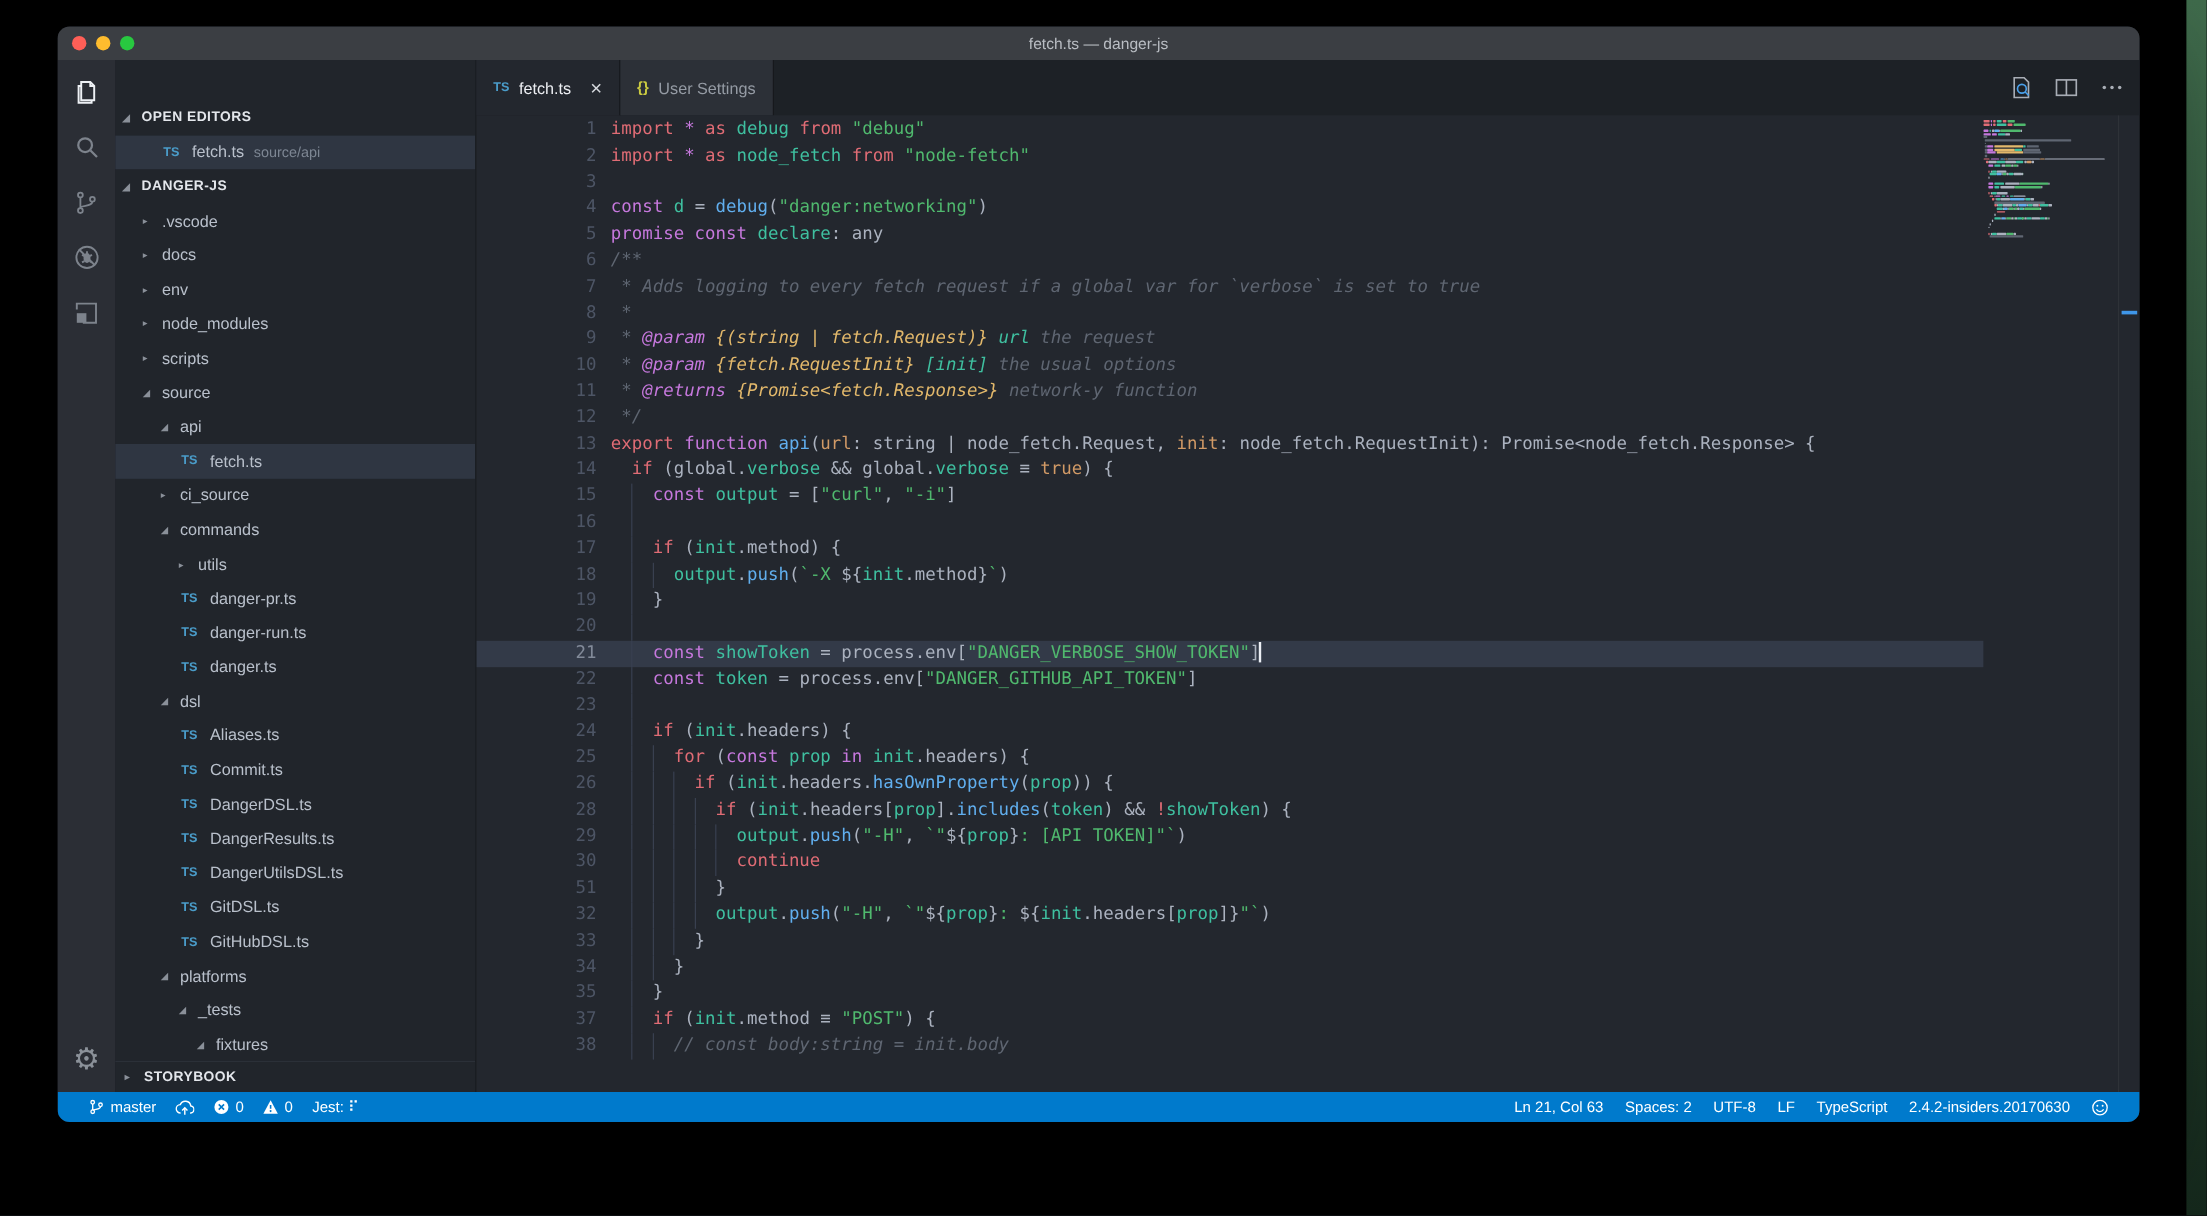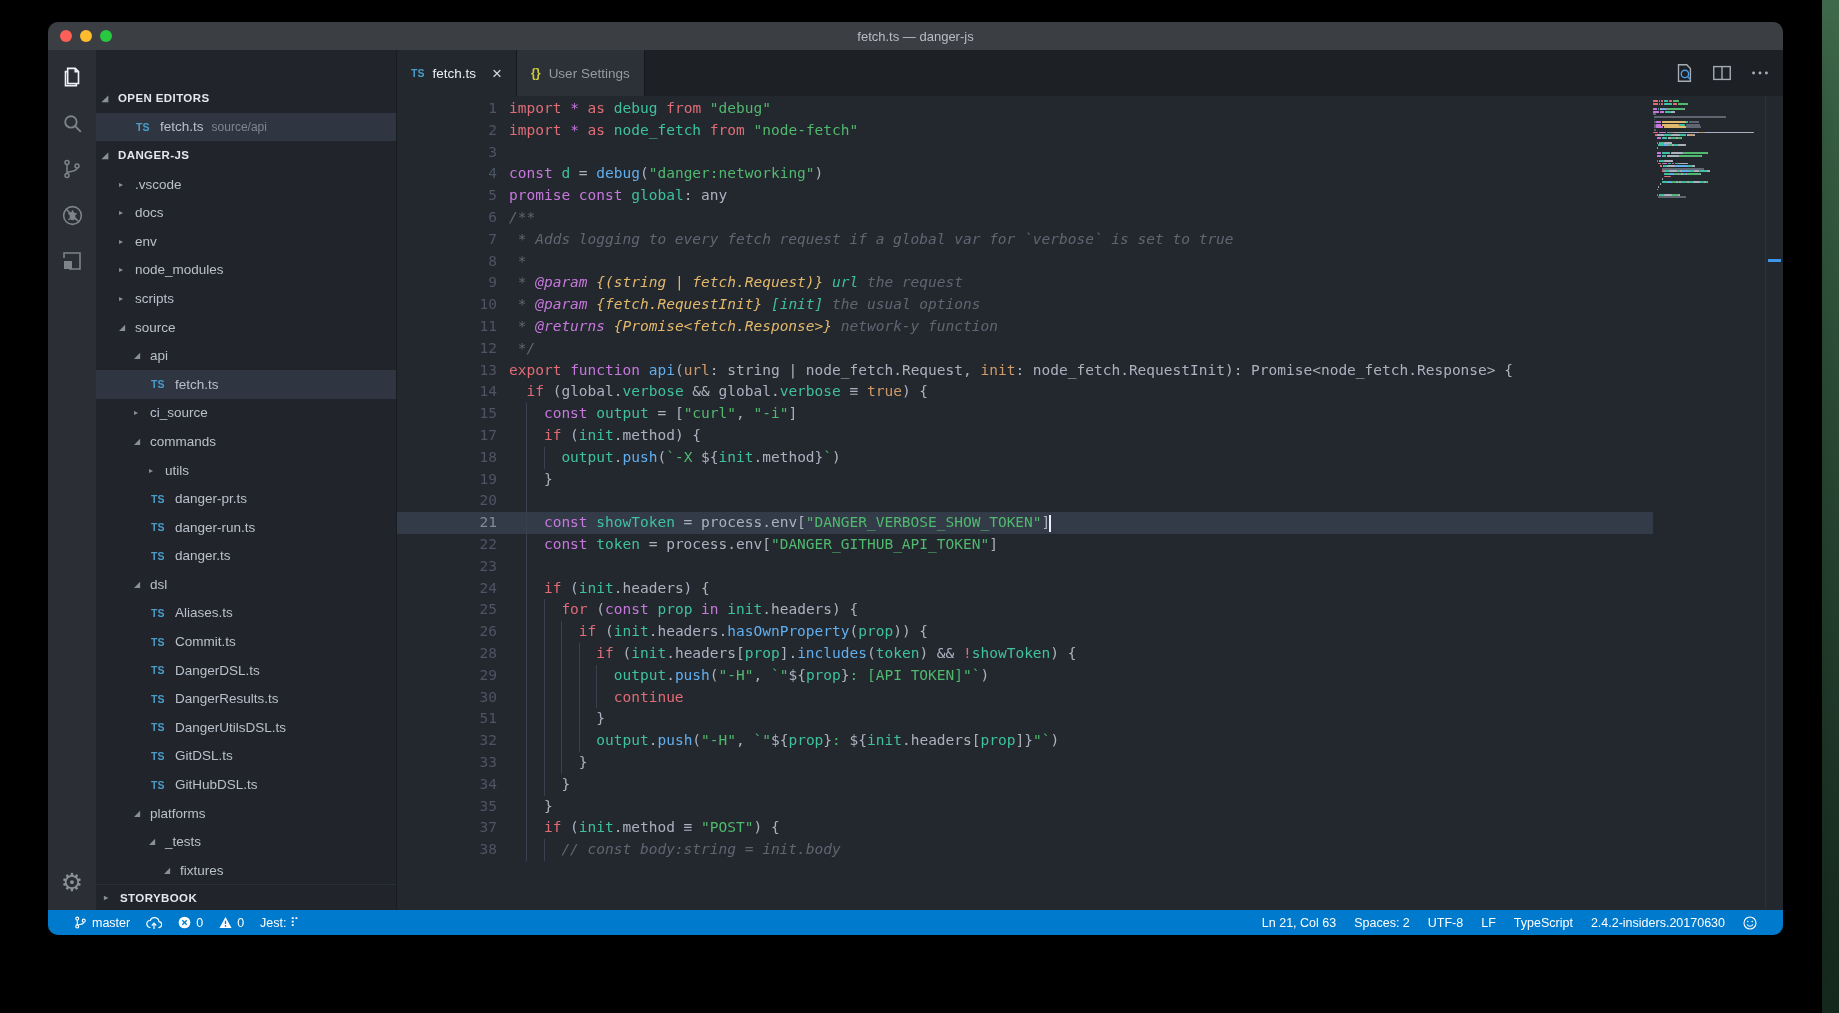--- a/index.html
+++ b/index.html
@@ -306,31 +306,32 @@
               </svg>
             </span>
           </div>
         </div>
       <div class="editor-body">
         <div class="code-scroll" id="code">
             <div class="cline"><span class="ln">1</span><span class="ct"><span class="t-red">import</span><span class="t-fg"> </span><span class="t-pur">*</span><span class="t-fg"> </span><span class="t-red">as</span><span class="t-fg"> </span><span class="t-var">debug</span><span class="t-fg"> </span><span class="t-red">from</span><span class="t-fg"> </span><span class="t-str">"debug"</span></span></div>
             <div class="cline"><span class="ln">2</span><span class="ct"><span class="t-red">import</span><span class="t-fg"> </span><span class="t-pur">*</span><span class="t-fg"> </span><span class="t-red">as</span><span class="t-fg"> </span><span class="t-var">node_fetch</span><span class="t-fg"> </span><span class="t-red">from</span><span class="t-fg"> </span><span class="t-str">"node-fetch"</span></span></div>
             <div class="cline"><span class="ln">3</span><span class="ct"></span></div>
             <div class="cline"><span class="ln">4</span><span class="ct"><span class="t-pur">const</span><span class="t-fg"> </span><span class="t-var">d</span><span class="t-fg"> = </span><span class="t-blue">debug</span><span class="t-fg">(</span><span class="t-str">"danger:networking"</span><span class="t-fg">)</span></span></div>
-            <div class="cline"><span class="ln">5</span><span class="ct"><span class="t-pur">promise</span><span class="t-fg"> </span><span class="t-pur">const</span><span class="t-fg"> </span><span class="t-var">global</span><span class="t-fg">: any</span></span></div>
+            <div class="cline"><span class="ln">5</span><span class="ct"><span class="t-pur">promise</span><span class="t-fg"> </span><span class="t-pur">const</span><span class="t-fg"> </span><span class="t-var">declare</span><span class="t-fg">: any</span></span></div>
             <div class="cline"><span class="ln">6</span><span class="ct"><span class="t-com">/**</span></span></div>
             <div class="cline"><span class="ln">7</span><span class="ct"><span class="t-com"> * Adds logging to every fetch request if a global var for `verbose` is set to true</span></span></div>
             <div class="cline"><span class="ln">8</span><span class="ct"><span class="t-com"> *</span></span></div>
             <div class="cline"><span class="ln">9</span><span class="ct"><span class="t-com"> * </span><span class="t-tagp">@param</span><span class="t-doct"> {(string | fetch.Request)} </span><span class="t-docv">url</span><span class="t-com"> the request</span></span></div>
             <div class="cline"><span class="ln">10</span><span class="ct"><span class="t-com"> * </span><span class="t-tagp">@param</span><span class="t-doct"> {fetch.RequestInit} </span><span class="t-docv">[init]</span><span class="t-com"> the usual options</span></span></div>
             <div class="cline"><span class="ln">11</span><span class="ct"><span class="t-com"> * </span><span class="t-tagp">@returns</span><span class="t-doct"> {Promise&lt;fetch.Response&gt;} </span><span class="t-com">network-y function</span></span></div>
             <div class="cline"><span class="ln">12</span><span class="ct"><span class="t-com"> */</span></span></div>
             <div class="cline"><span class="ln">13</span><span class="ct"><span class="t-red">export</span><span class="t-fg"> </span><span class="t-pur">function</span><span class="t-fg"> </span><span class="t-blue">api</span><span class="t-fg">(</span><span class="t-org">url</span><span class="t-fg">: string | node_fetch.Request, </span><span class="t-org">init</span><span class="t-fg">: node_fetch.RequestInit): Promise&lt;node_fetch.Response&gt; {</span></span></div>
             <div class="cline"><span class="ln">14</span><span class="ct"><span class="t-fg">  </span><span class="t-red">if</span><span class="t-fg"> (global.</span><span class="t-var">verbose</span><span class="t-fg"> &amp;&amp; global.</span><span class="t-var">verbose</span><span class="t-fg"> ≡ </span><span class="t-org">true</span><span class="t-fg">) {</span></span></div>
             <div class="cline"><span class="ln">15</span><span class="ct"><span class="t-fg">    </span><span class="t-pur">const</span><span class="t-fg"> </span><span class="t-var">output</span><span class="t-fg"> = [</span><span class="t-str">"curl"</span><span class="t-fg">, </span><span class="t-str">"-i"</span><span class="t-fg">]</span><div class="gd" style="left: 17.46px;"></div></span></div>
+            <div class="cline"><span class="ln">16</span><span class="ct"><div class="gd" style="left: 17.46px;"></div></span></div>
             <div class="cline"><span class="ln">17</span><span class="ct"><span class="t-fg">    </span><span class="t-red">if</span><span class="t-fg"> (</span><span class="t-var">init</span><span class="t-fg">.method) {</span><div class="gd" style="left: 17.46px;"></div></span></div>
             <div class="cline"><span class="ln">18</span><span class="ct"><span class="t-fg">      </span><span class="t-var">output</span><span class="t-fg">.</span><span class="t-blue">push</span><span class="t-fg">(</span><span class="t-str">`-X </span><span class="t-fg">${</span><span class="t-var">init</span><span class="t-fg">.method}</span><span class="t-str">`</span><span class="t-fg">)</span><div class="gd" style="left: 17.46px;"></div><div class="gd" style="left: 34.92px;"></div></span></div>
             <div class="cline"><span class="ln">19</span><span class="ct"><span class="t-fg">    }</span><div class="gd" style="left: 17.46px;"></div></span></div>
             <div class="cline"><span class="ln">20</span><span class="ct"><div class="gd" style="left: 17.46px;"></div></span></div>
             <div class="cline current"><span class="ln">21</span><span class="ct"><span class="t-fg">    </span><span class="t-pur">const</span><span class="t-fg"> </span><span class="t-var">showToken</span><span class="t-fg"> = process.env[</span><span class="t-str">"DANGER_VERBOSE_SHOW_TOKEN"</span><span class="t-fg">]</span><span class="cur"></span><div class="gd" style="left: 17.46px;"></div></span></div>
             <div class="cline"><span class="ln">22</span><span class="ct"><span class="t-fg">    </span><span class="t-pur">const</span><span class="t-fg"> </span><span class="t-var">token</span><span class="t-fg"> = process.env[</span><span class="t-str">"DANGER_GITHUB_API_TOKEN"</span><span class="t-fg">]</span><div class="gd" style="left: 17.46px;"></div></span></div>
             <div class="cline"><span class="ln">23</span><span class="ct"><div class="gd" style="left: 17.46px;"></div></span></div>
             <div class="cline"><span class="ln">24</span><span class="ct"><span class="t-fg">    </span><span class="t-red">if</span><span class="t-fg"> (</span><span class="t-var">init</span><span class="t-fg">.headers) {</span><div class="gd" style="left: 17.46px;"></div></span></div>
             <div class="cline"><span class="ln">25</span><span class="ct"><span class="t-fg">      </span><span class="t-red">for</span><span class="t-fg"> (</span><span class="t-pur">const</span><span class="t-fg"> </span><span class="t-var">prop</span><span class="t-fg"> </span><span class="t-pur">in</span><span class="t-fg"> </span><span class="t-var">init</span><span class="t-fg">.headers) {</span><div class="gd" style="left: 17.46px;"></div><div class="gd" style="left: 34.92px;"></div></span></div>
             <div class="cline"><span class="ln">26</span><span class="ct"><span class="t-fg">        </span><span class="t-red">if</span><span class="t-fg"> (</span><span class="t-var">init</span><span class="t-fg">.headers.</span><span class="t-blue">hasOwnProperty</span><span class="t-fg">(</span><span class="t-var">prop</span><span class="t-fg">)) {</span><div class="gd" style="left: 17.46px;"></div><div class="gd" style="left: 34.92px;"></div><div class="gd" style="left: 52.38px;"></div></span></div>

